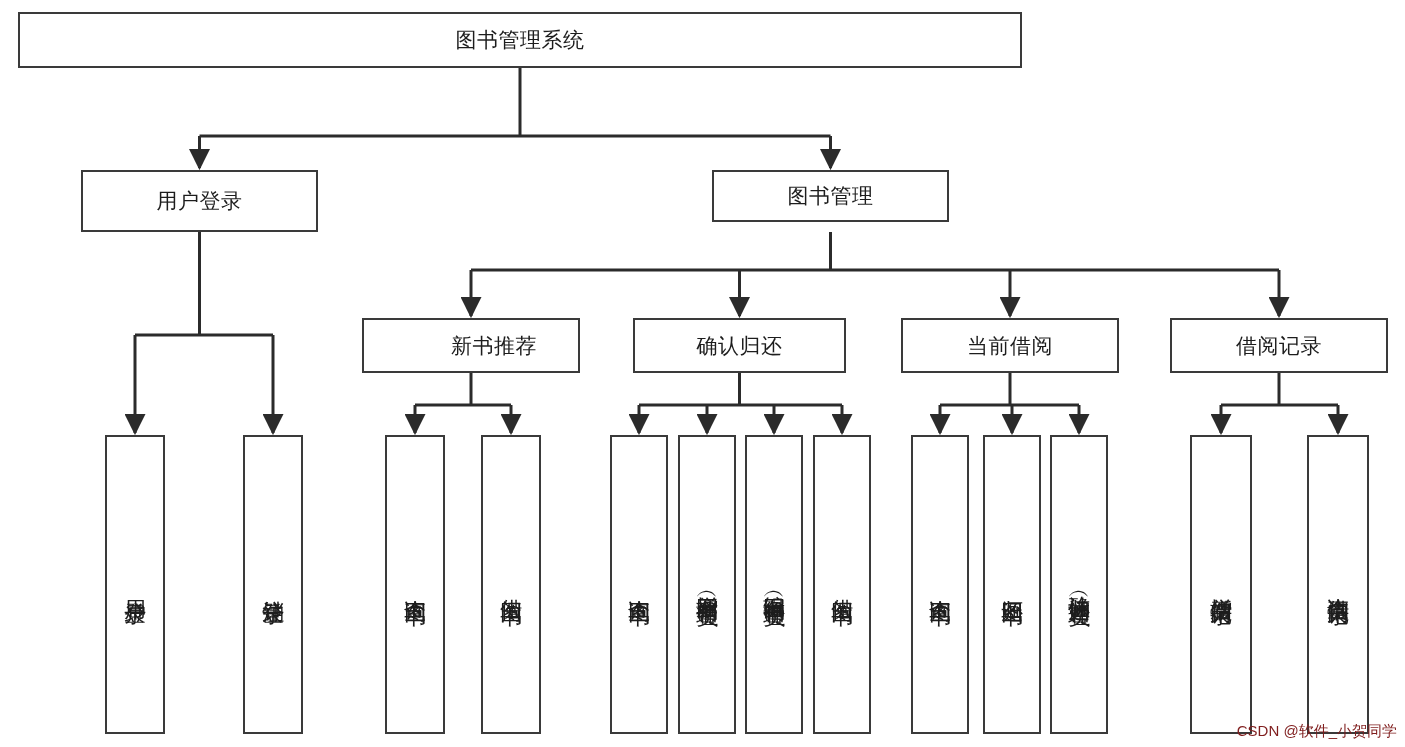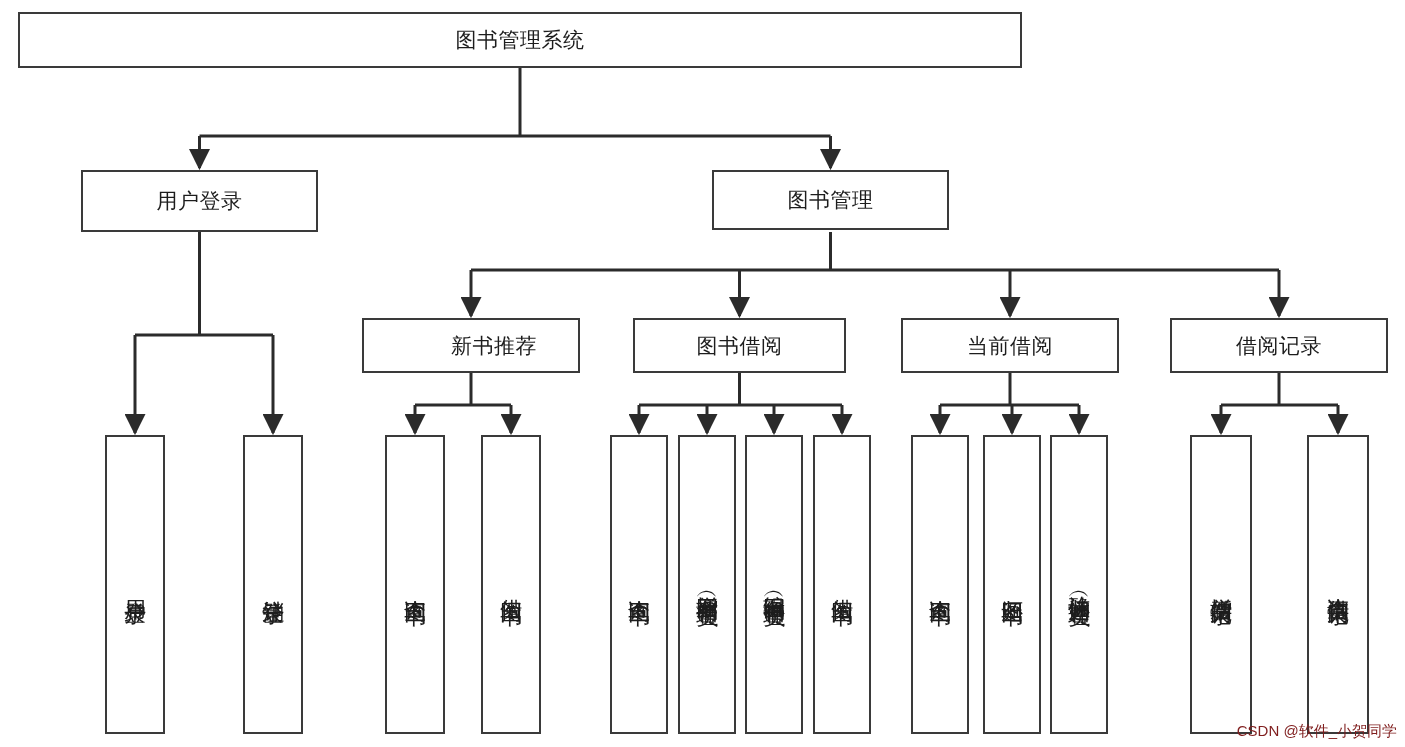--- a/index.html
+++ b/index.html
@@ -120,30 +120,30 @@
   </svg>
 
   <div class="node horizontal" style="left:18px; top:12px; width:1004px; height:56px;">
     <span class="node-label">图书管理系统</span>
   </div>
 
   <div class="node horizontal" style="left:81px; top:170px; width:237px; height:62px;">
     <span class="node-label">用户登录</span>
   </div>
 
-  <div class="node horizontal" style="left:712px; top:170px; width:237px; height:60px;">
+  <div class="node horizontal" style="left:712px; top:170px; width:237px; height:52px;">
     <span class="node-label">图书管理</span>
   </div>
 
   <div class="node horizontal" style="left:362px; top:318px; width:218px; height:55px;padding-left:46px;">
     <span class="node-label">新书推荐</span>
   </div>
 
   <div class="node horizontal" style="left:633px; top:318px; width:213px; height:55px;">
-    <span class="node-label">图书借阅</span>
+    <span class="node-label">确认归还</span>
   </div>
 
   <div class="node horizontal" style="left:1170px; top:318px; width:218px; height:55px;">
     <span class="node-label">借阅记录</span>
   </div>
 
   <div class="node horizontal" style="left:901px; top:318px; width:218px; height:55px;">
     <span class="node-label">当前借阅</span>
   </div>
 

